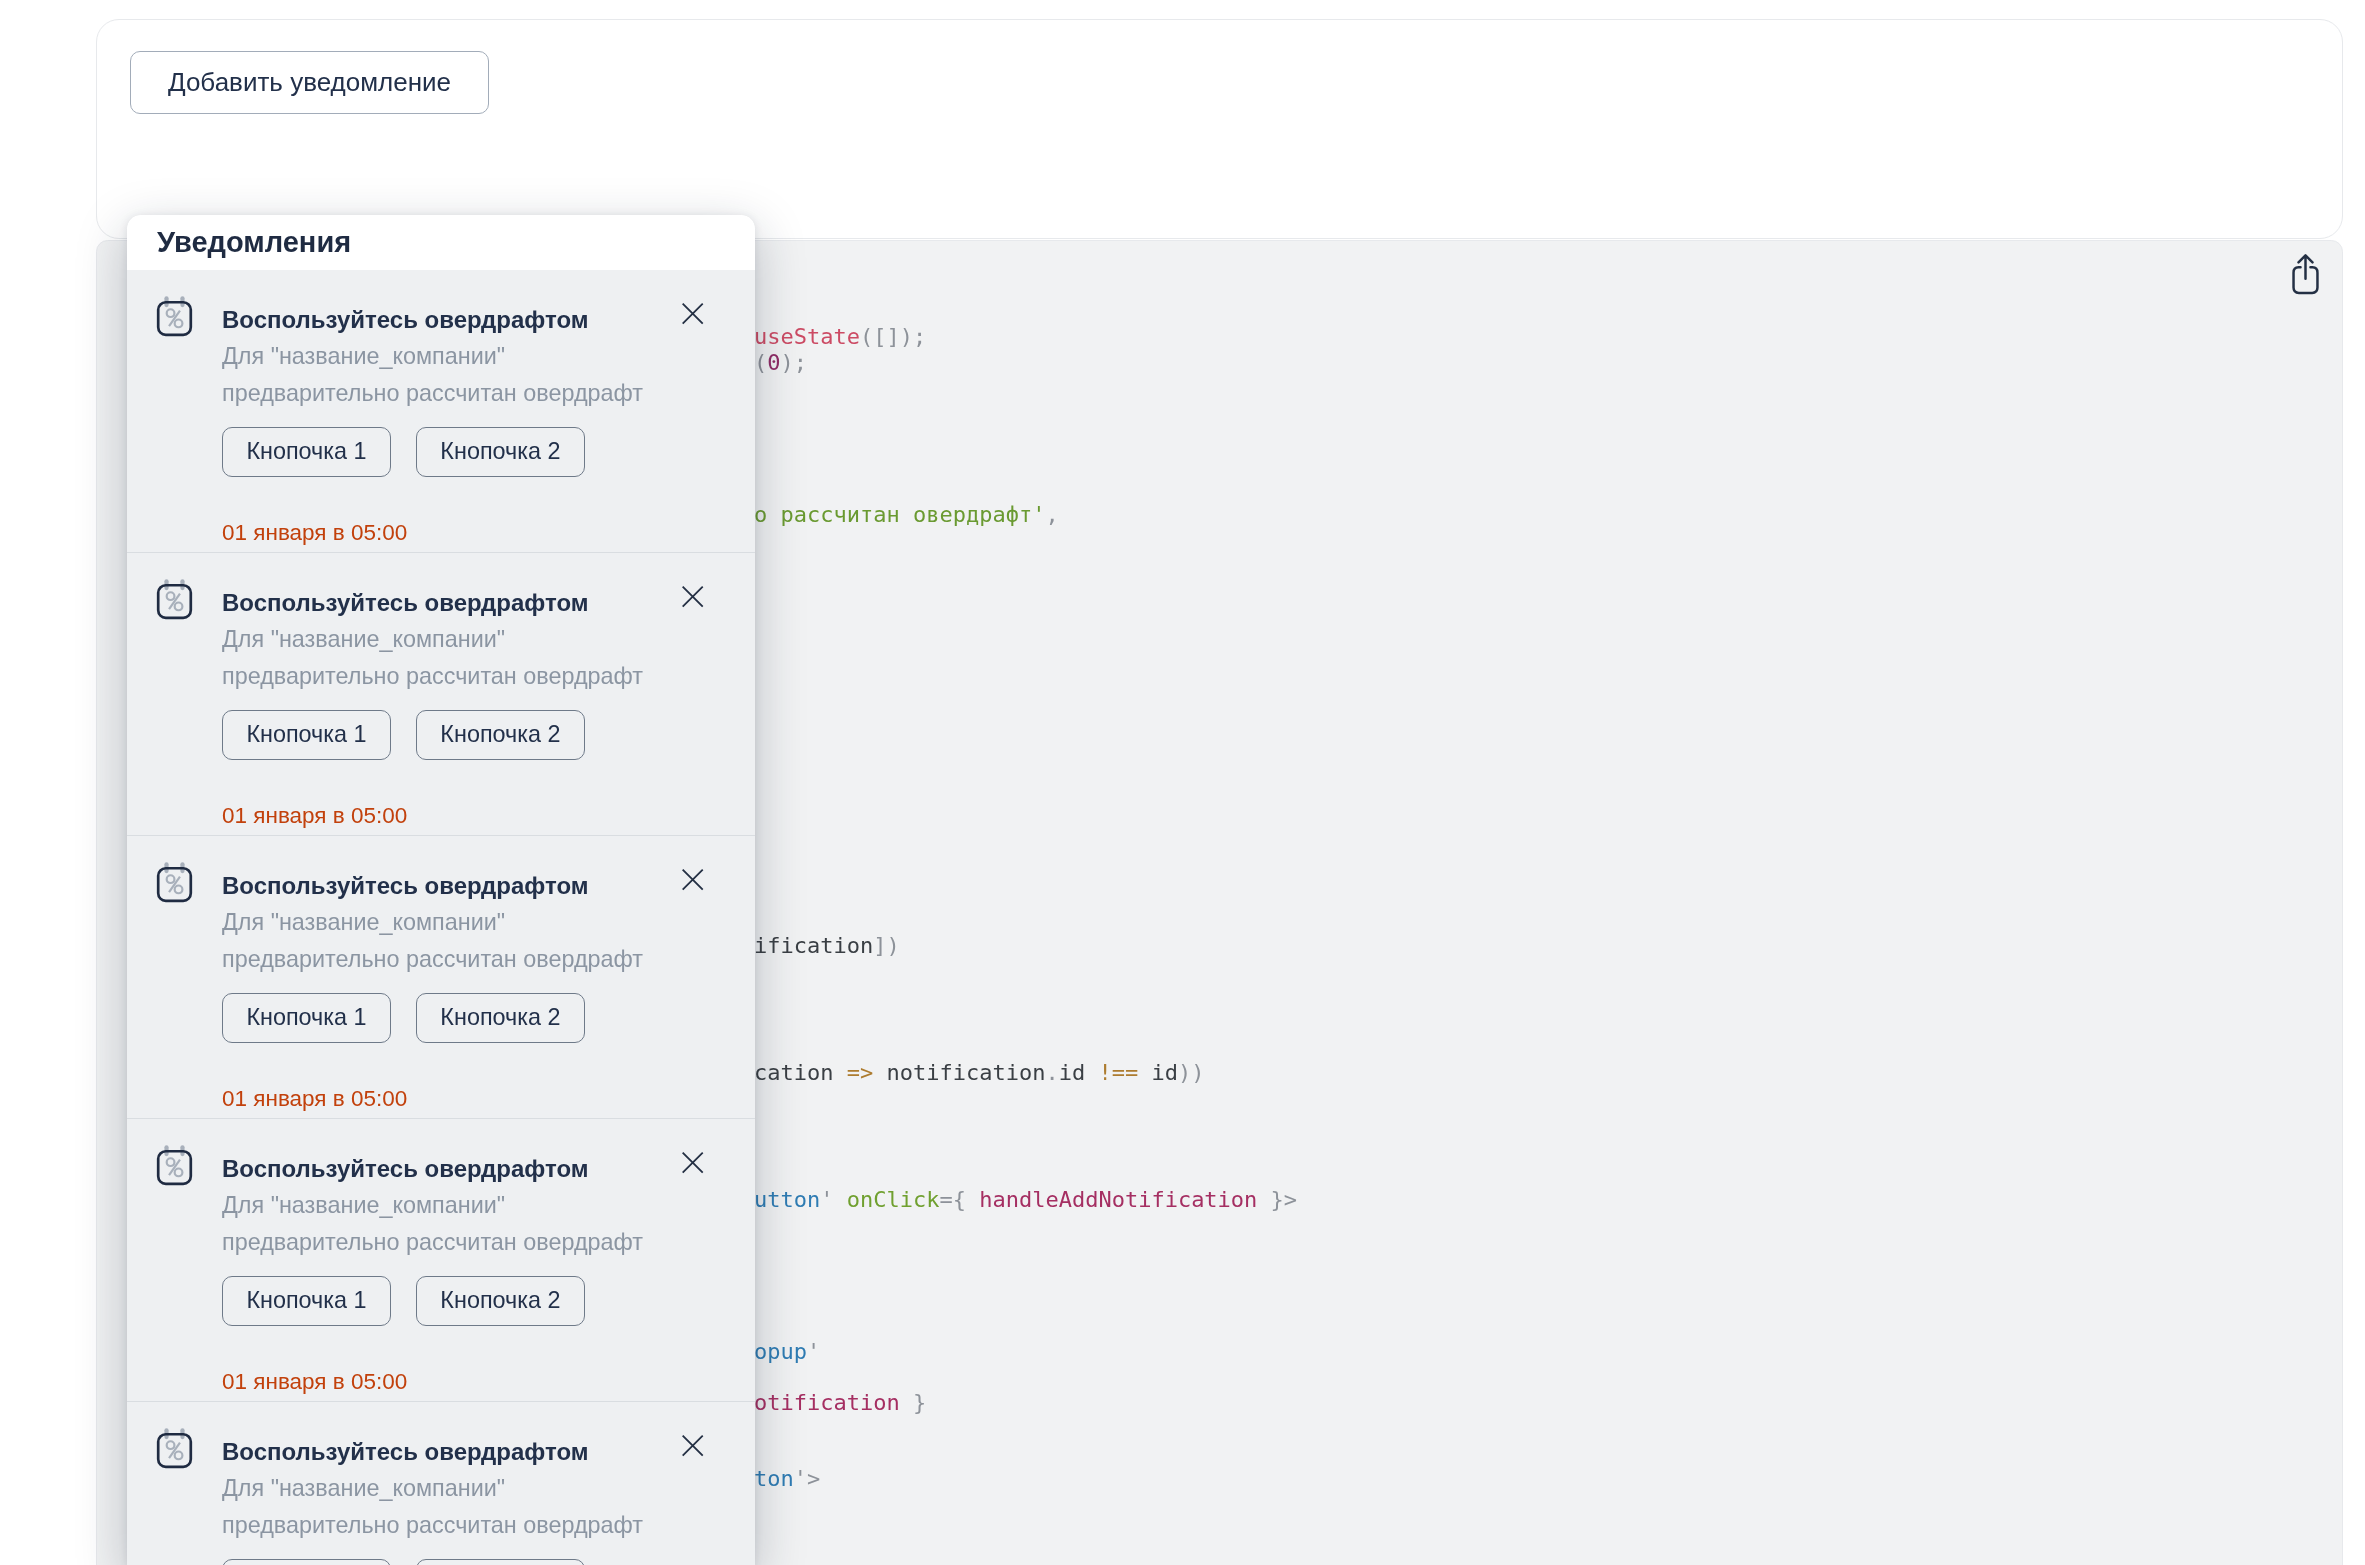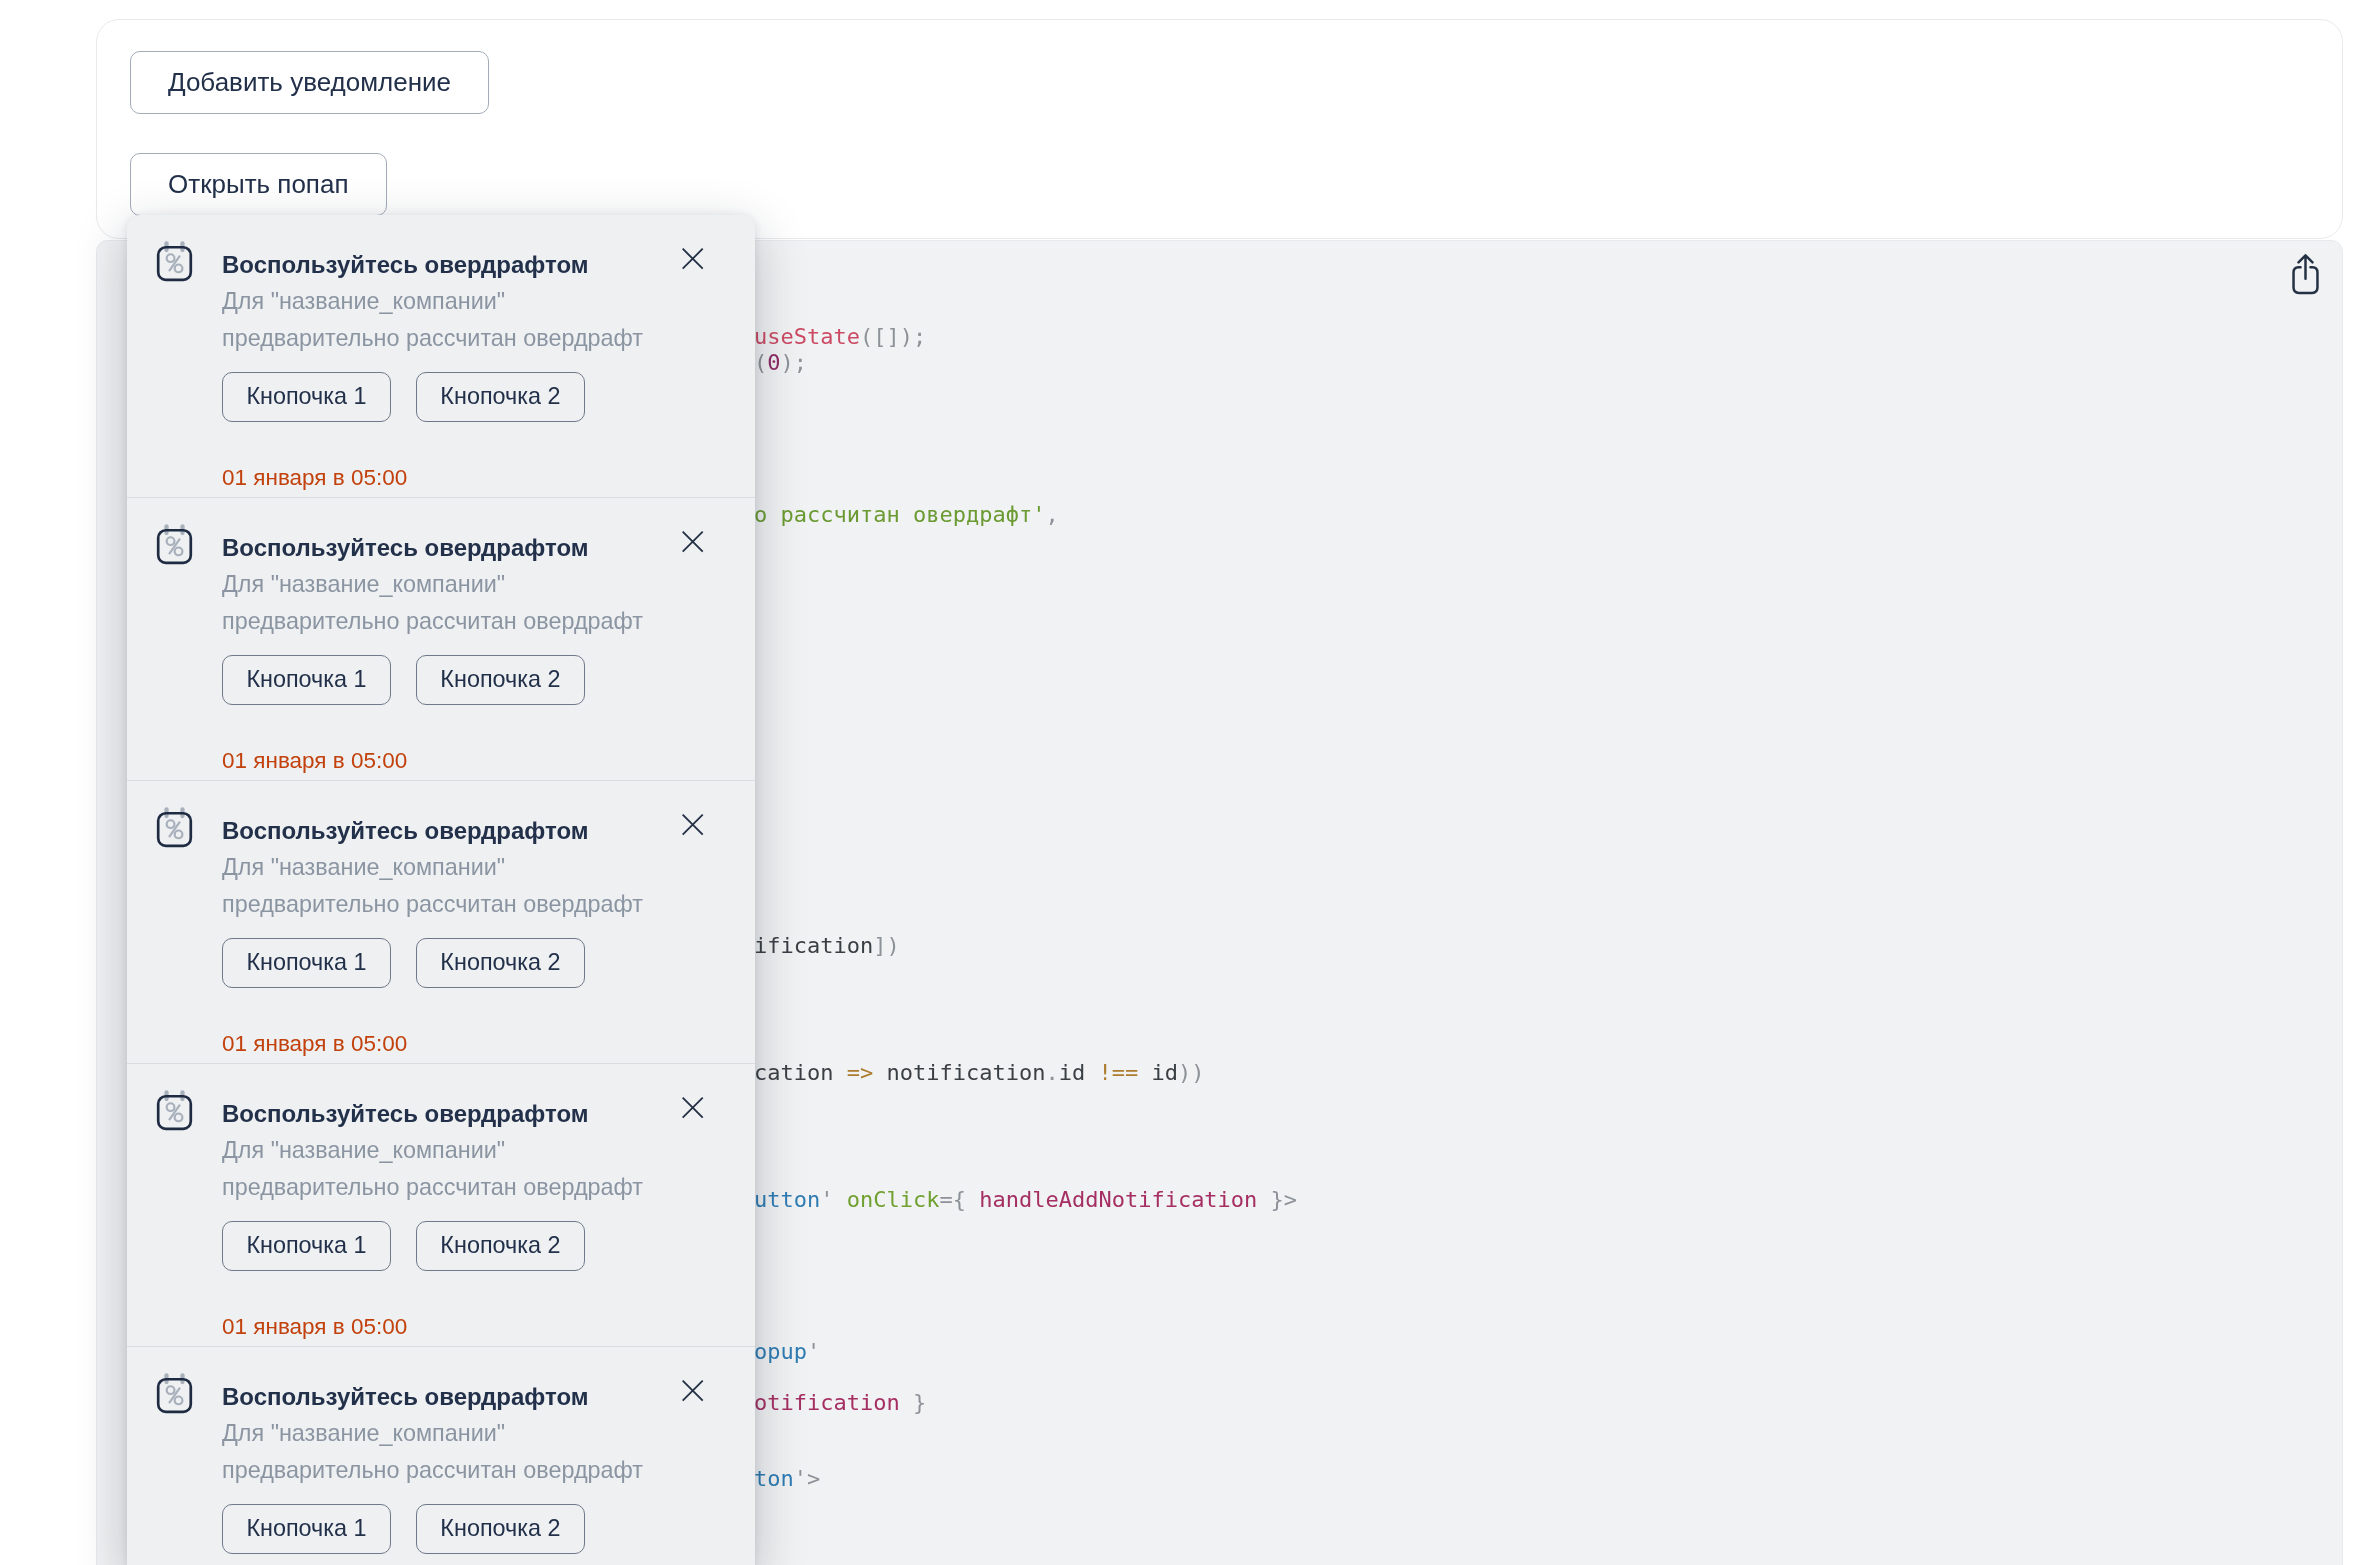--- a/index.html
+++ b/index.html
@@ -119,21 +119,20 @@
     position: absolute; top: 32px; right: 50px;
     width: 25px; height: 25px;
     background: transparent; border: none; cursor: pointer; padding: 0;
   }
 </style>
 </head>
 <body>
 
 <div class="toolbar-card">
   <button class="tb-btn">Добавить уведомление</button>
-  <button class="tb-btn">Открыть попап</button>
 </div>
 
 <div class="code-panel">
   <button class="share-btn">
     <span>
       <svg width="33" height="43" viewBox="0 0 40 52" fill="none">
         <path d="M14 18.5 H11.5 C7.5 18.5 5.5 21 5.5 25 V43 C5.5 47 8 49.5 12 49.5 H28 C32 49.5 34.5 47 34.5 43 V25 C34.5 21 32.5 18.5 28.5 18.5 H26" stroke="#243044" stroke-width="3" fill="none" stroke-linecap="round"></path>
         <path d="M20 32.5 V4.5 M11.5 12.5 L20 4 L28.5 12.5" stroke="#243044" stroke-width="3" fill="none" stroke-linecap="round" stroke-linejoin="round"></path>
       </svg>
     </span>
@@ -144,20 +143,23 @@
   <div class="code-line" style="top:261px"><span class="tok-str">о рассчитан овердрафт'</span><span class="tok-punct">,</span></div>
   <div class="code-line" style="top:692px"><span class="tok-plain">ification</span><span class="tok-punct">])</span></div>
   <div class="code-line" style="top:819px"><span class="tok-plain">cation </span><span class="tok-op">=&gt;</span><span class="tok-plain"> notification</span><span class="tok-punct">.</span><span class="tok-plain">id </span><span class="tok-op">!==</span><span class="tok-plain"> id</span><span class="tok-punct">))</span></div>
   <div class="code-line" style="top:946px"><span class="tok-blue">utton</span><span class="tok-punct">' </span><span class="tok-fn">onClick</span><span class="tok-punct">={ </span><span class="tok-id">handleAddNotification</span><span class="tok-punct"> }&gt;</span></div>
   <div class="code-line" style="top:1098px"><span class="tok-blue">opup</span><span class="tok-punct">'</span></div>
   <div class="code-line" style="top:1149px"><span class="tok-id">otification </span><span class="tok-punct">}</span></div>
   <div class="code-line" style="top:1225px"><span class="tok-blue">ton</span><span class="tok-punct">'&gt;</span></div>
 </div>
 
 <div class="popup">
+  <div class="popup-header">
+    <span class="popup-title">Уведомления</span>
+  </div>
 
   <div>
 
   <div class="card">
       <span class="nicon">
         <svg width="37" height="42" viewBox="0 0 44 50" fill="none">
           <rect x="10" y="1.5" width="5" height="13" rx="2.5" fill="#a8b0bb"></rect>
           <rect x="29" y="1.5" width="5" height="13" rx="2.5" fill="#a8b0bb"></rect>
           <rect x="2.6" y="8.6" width="38.8" height="38.8" rx="9" stroke="#1f2b42" stroke-width="3.2" fill="none"></rect>
           <line x1="28.5" y1="18.5" x2="15.5" y2="37" stroke="#a8b0bb" stroke-width="2.6"></line>

